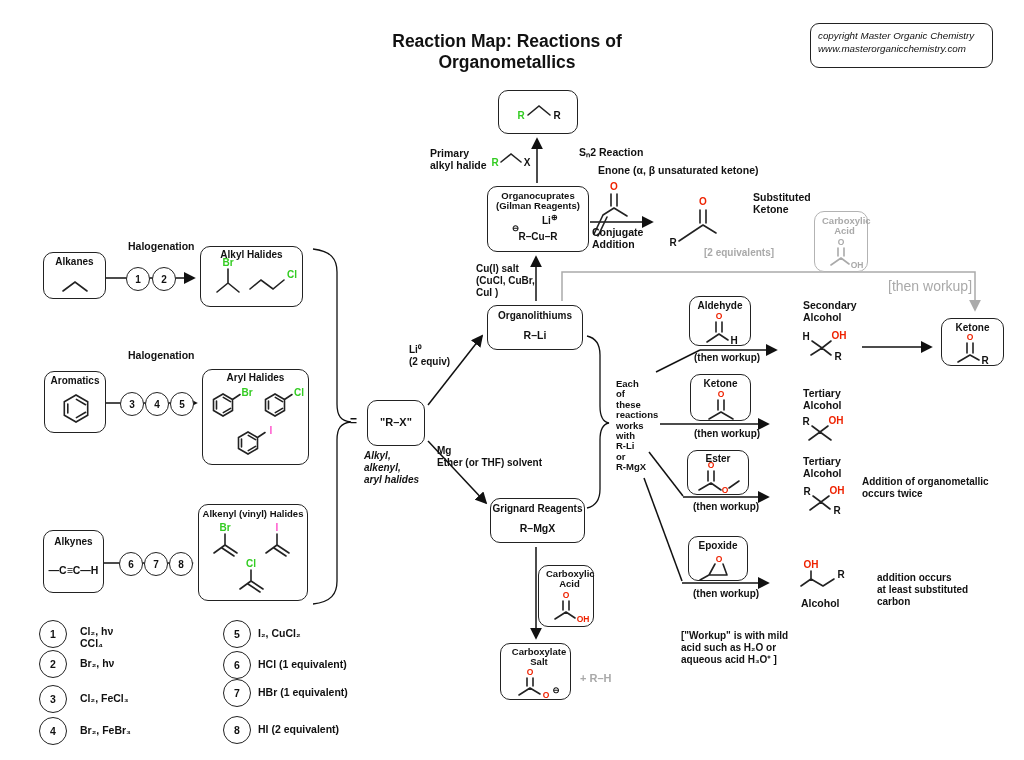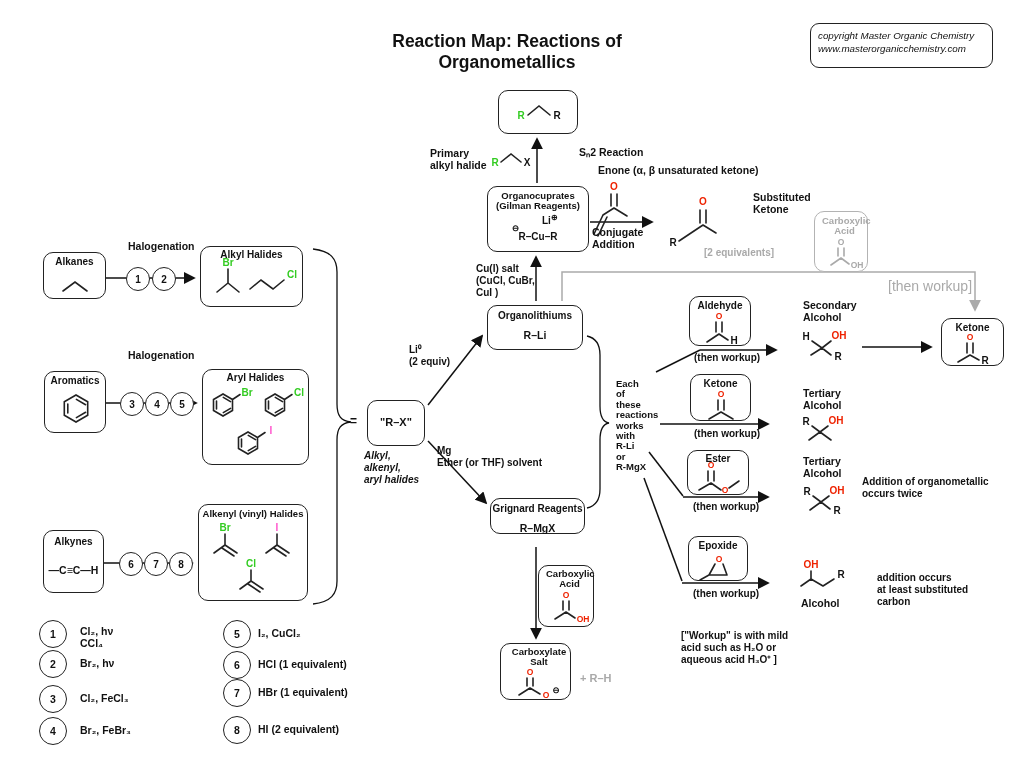--- a/index.html
+++ b/index.html
@@ -224,21 +224,21 @@
     <div class="bt" style="top:16px;font-size:11px;">"R–X"</div>
   </div>
   <div class="lbl it" style="left:364px;top:450px;font-size:10px;">Alkyl,
 alkenyl,
 aryl halides</div>
   <div class="lbl" style="left:409px;top:344px;font-size:10px;">Li⁰
 (2 equiv)</div>
   <div class="lbl" style="left:437px;top:445px;font-size:10px;">Mg
 Ether (or THF) solvent</div>
 
-  <div class="box" style="left:490px;top:498px;width:95px;height:36px;padding-left:37px;">
+  <div class="box" style="left:490px;top:498px;width:95px;height:45px;padding-left:37px;">
     <div class="bt" style="top:5px;">Grignard Reagents</div>
     <div class="bt" style="top:24px;font-size:10.5px;">R–MgX</div>
   </div>
 
   <div class="box" style="left:538px;top:565px;width:56px;height:62px;">
     <div class="bt btl" style="top:3px;font-size:9.5px;">Carboxylic
 Acid</div>
     <svg class="struct" style="left:2px;top:22px;" width="52" height="38">
       <path class="sk" d="M22,13 V22 M28,13 V22 M25,24 L14,31 M25,24 L34,30"></path>
       <text x="25" y="10" class="r sm">O</text>

